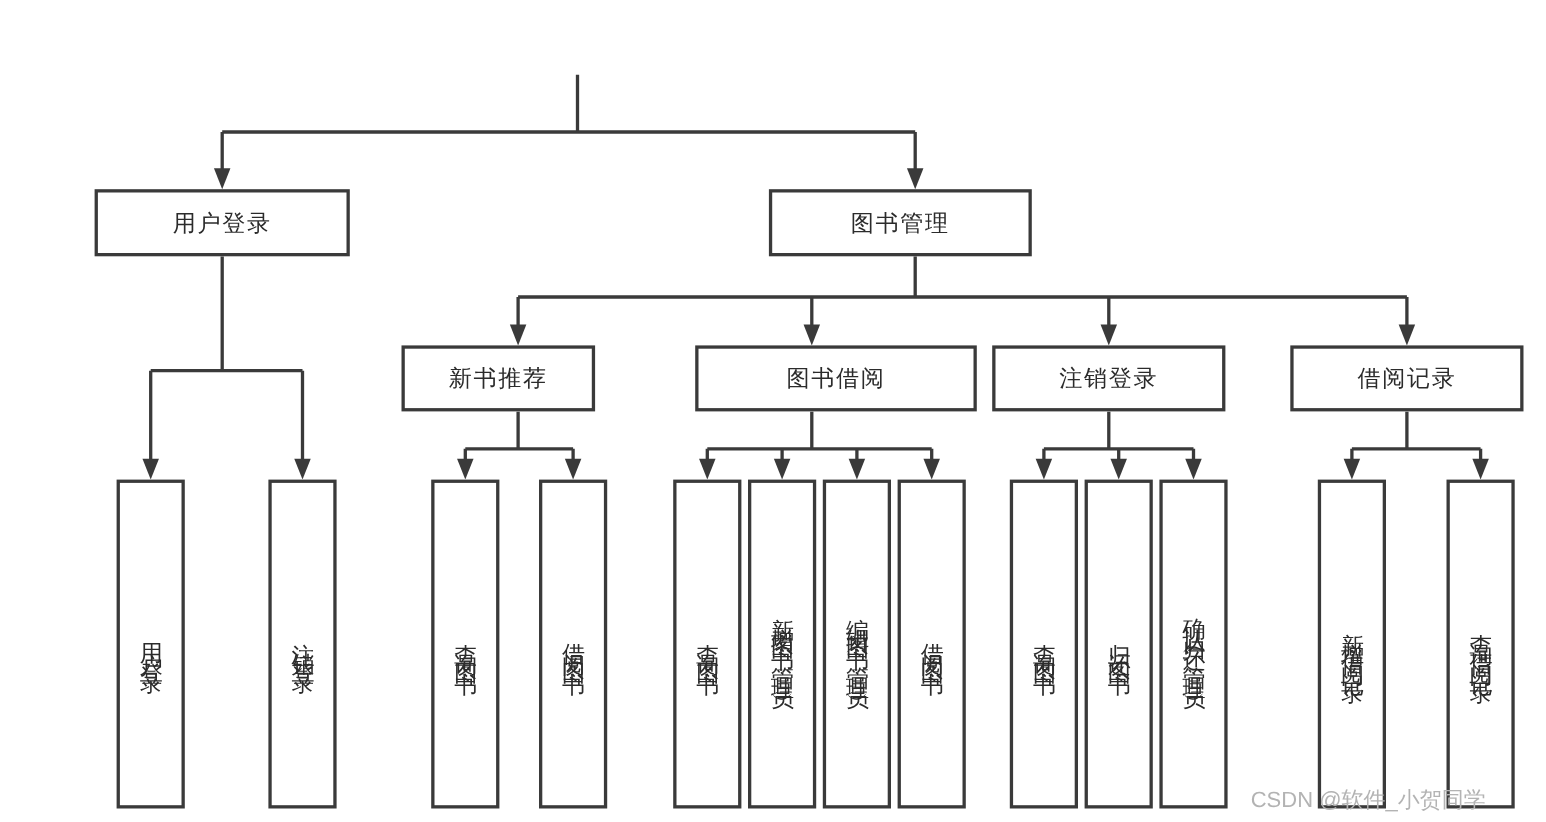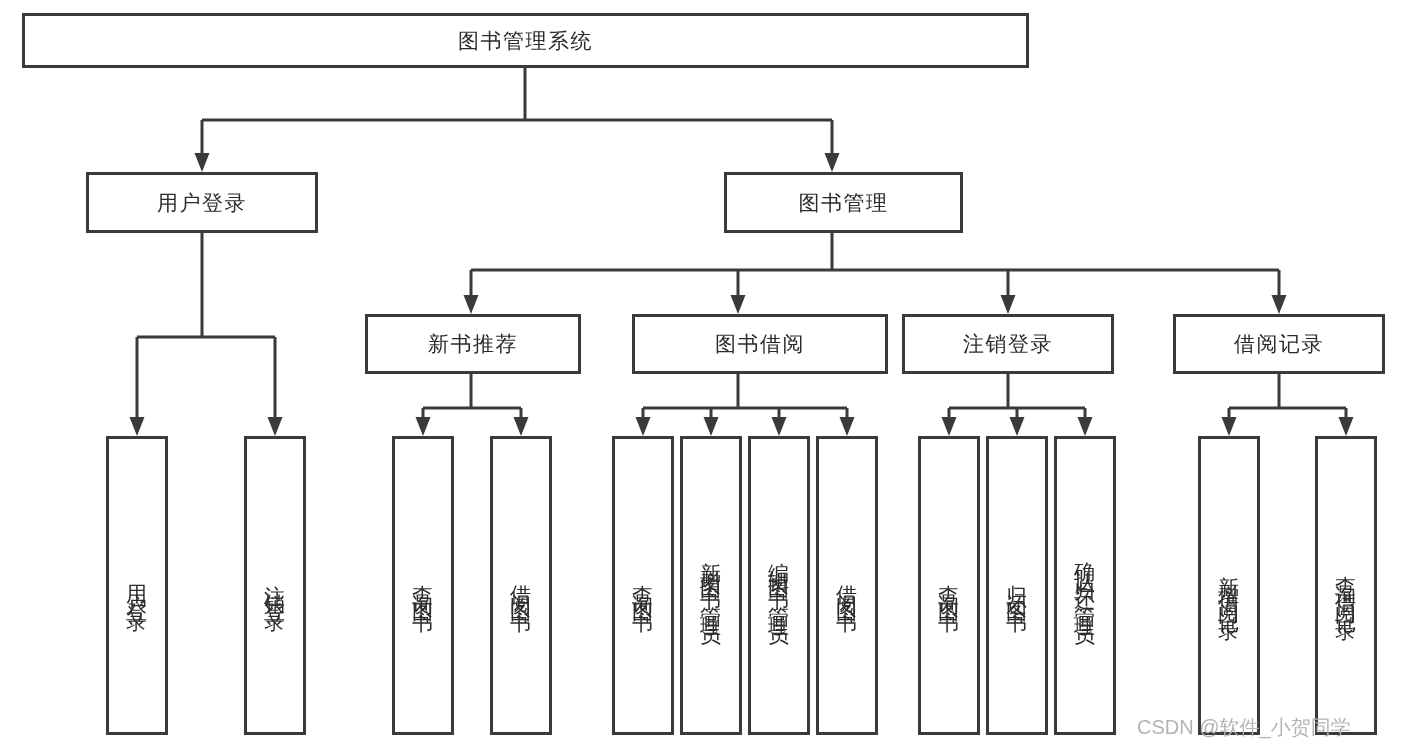--- a/index.html
+++ b/index.html
@@ -85,32 +85,29 @@
     <polygon class="arrow" points="703.5,417 718.5,417 711,436"></polygon>
     <polygon class="arrow" points="771.5,417 786.5,417 779,436"></polygon>
     <polygon class="arrow" points="839.5,417 854.5,417 847,436"></polygon>
     <polygon class="arrow" points="941.5,417 956.5,417 949,436"></polygon>
     <polygon class="arrow" points="1009.5,417 1024.5,417 1017,436"></polygon>
     <polygon class="arrow" points="1077.5,417 1092.5,417 1085,436"></polygon>
     <polygon class="arrow" points="1221.5,417 1236.5,417 1229,436"></polygon>
     <polygon class="arrow" points="1338.5,417 1353.5,417 1346,436"></polygon>
   </svg>
 
-  <div class="box hbox" style="left:22px;top:13px;width:1007px;height:55px">
-    <span class="lbl">图书管理系统</span>
-  </div>
 
   <div class="box hbox" style="left:86px;top:172px;width:232px;height:61px">
     <span class="lbl">用户登录</span>
   </div>
-  <div class="box hbox" style="left:724px;top:172px;width:239px;height:61px">
+  <div class="box hbox" style="left:699px;top:172px;width:239px;height:61px">
     <span class="lbl">图书管理</span>
   </div>
 
-  <div class="box hbox" style="left:365px;top:314px;width:216px;height:60px">
+  <div class="box hbox" style="left:365px;top:314px;width:176px;height:60px">
     <span class="lbl">新书推荐</span>
   </div>
   <div class="box hbox" style="left:632px;top:314px;width:256px;height:60px">
     <span class="lbl">图书借阅</span>
   </div>
   <div class="box hbox" style="left:902px;top:314px;width:212px;height:60px">
     <span class="lbl">注销登录</span>
   </div>
   <div class="box hbox" style="left:1173px;top:314px;width:212px;height:60px">
     <span class="lbl">借阅记录</span>

